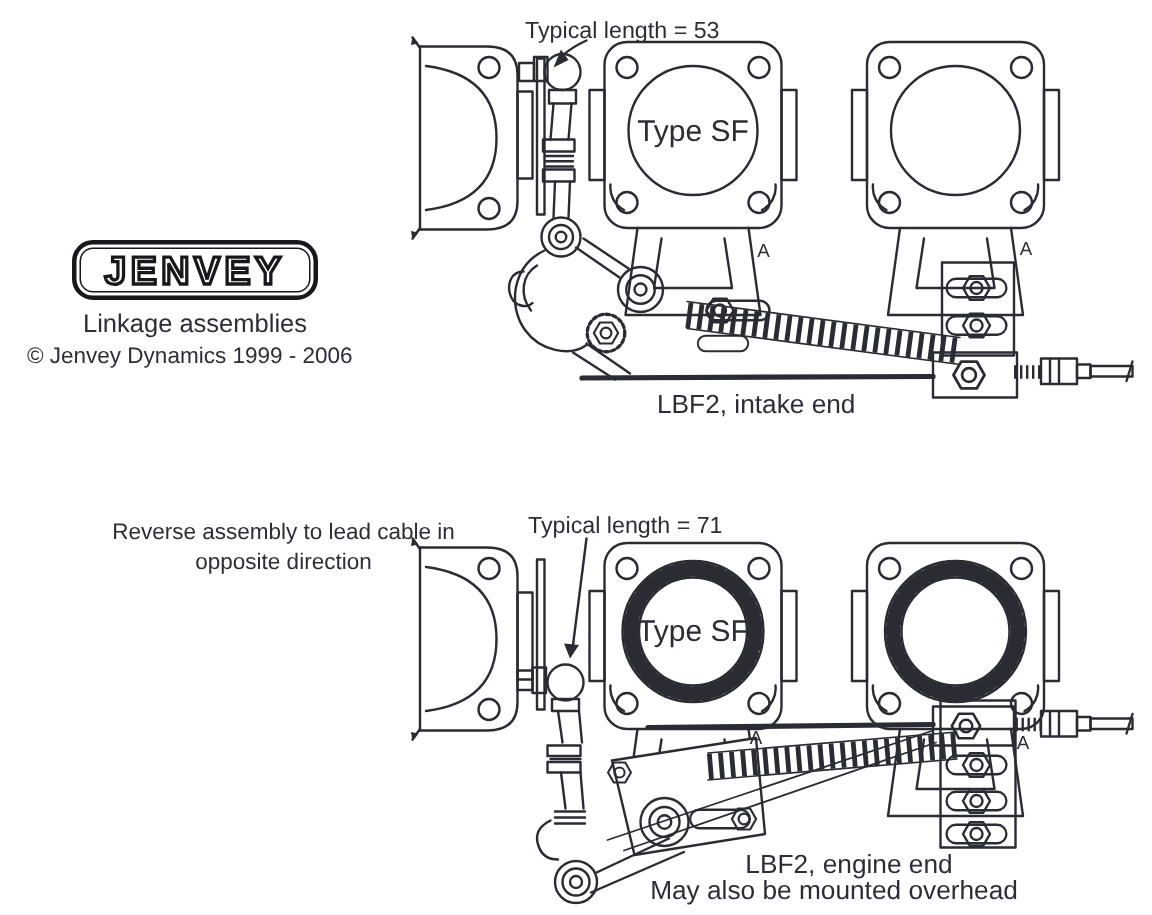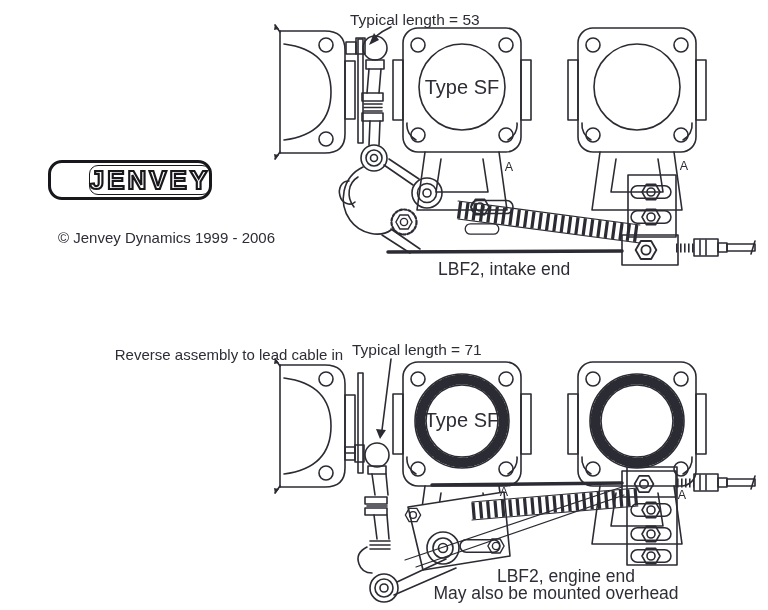--- a/index.html
+++ b/index.html
@@ -1,18 +1,18 @@
 <!DOCTYPE html>
 <html><head>
 <meta charset="utf-8">
 <style>
   html,body{margin:0;padding:0;background:#fff;}
   #stage{position:relative;width:768px;height:610px;background:#ffffff;overflow:hidden;
          font-family:"Liberation Sans",sans-serif;color:#2d2d36;}
-  .abs{position:absolute;padding-left:40px;}
+  .abs{position:absolute;}
   
   #logo-box{left:48px;top:160px;width:164px;height:40px;border:3px solid #17171c;border-radius:14px;
             display:flex;align-items:center;justify-content:center;box-sizing:border-box;}
   #logo-inner{border:1.5px solid #17171c;border-radius:9px;width:152px;height:28px;
               display:flex;align-items:center;justify-content:center;}
   #logo-text{font-size:26px;font-weight:700;letter-spacing:3px;color:#ffffff;
              -webkit-text-stroke:2.2px #17171c;line-height:1;}
   .tagline{left:48px;top:206px;width:164px;text-align:center;font-size:17px;}
   .copyright{left:18px;top:229px;width:230px;text-align:left;font-size:15px;}
   .note1{left:8px;top:311px;width:280px;font-size:15px;}
@@ -66,24 +66,26 @@
       </g>
       <rect id="slotHole" x="-21" y="-6.5" width="42" height="13" rx="6.5"></rect>
     </defs>
   </svg>
 
   <div class="abs" id="logo-box">
     <div id="logo-inner">
       <span id="logo-text">JENVEY</span>
     </div>
   </div>
+  <div class="abs tagline">Linkage assemblies</div>
   <div class="abs copyright">© Jenvey Dynamics 1999 - 2006</div>
 
   <div class="abs note2">
     <span>Reverse assembly to lead cable in</span><br>
+    <span>opposite direction</span>
   </div>
 
   <svg style="left:270px;top:5px;" width="498" height="280" viewBox="0 0 498 280">
     <g stroke="#2b2b33" fill="none" stroke-width="1.6" stroke-linejoin="round" stroke-linecap="round">
 
       <use href="#leftbody" x="5" y="26"></use>
 
       <g>
         <rect x="88" y="34" width="5" height="104"></rect>
         <rect x="76" y="37" width="10" height="12"></rect>

